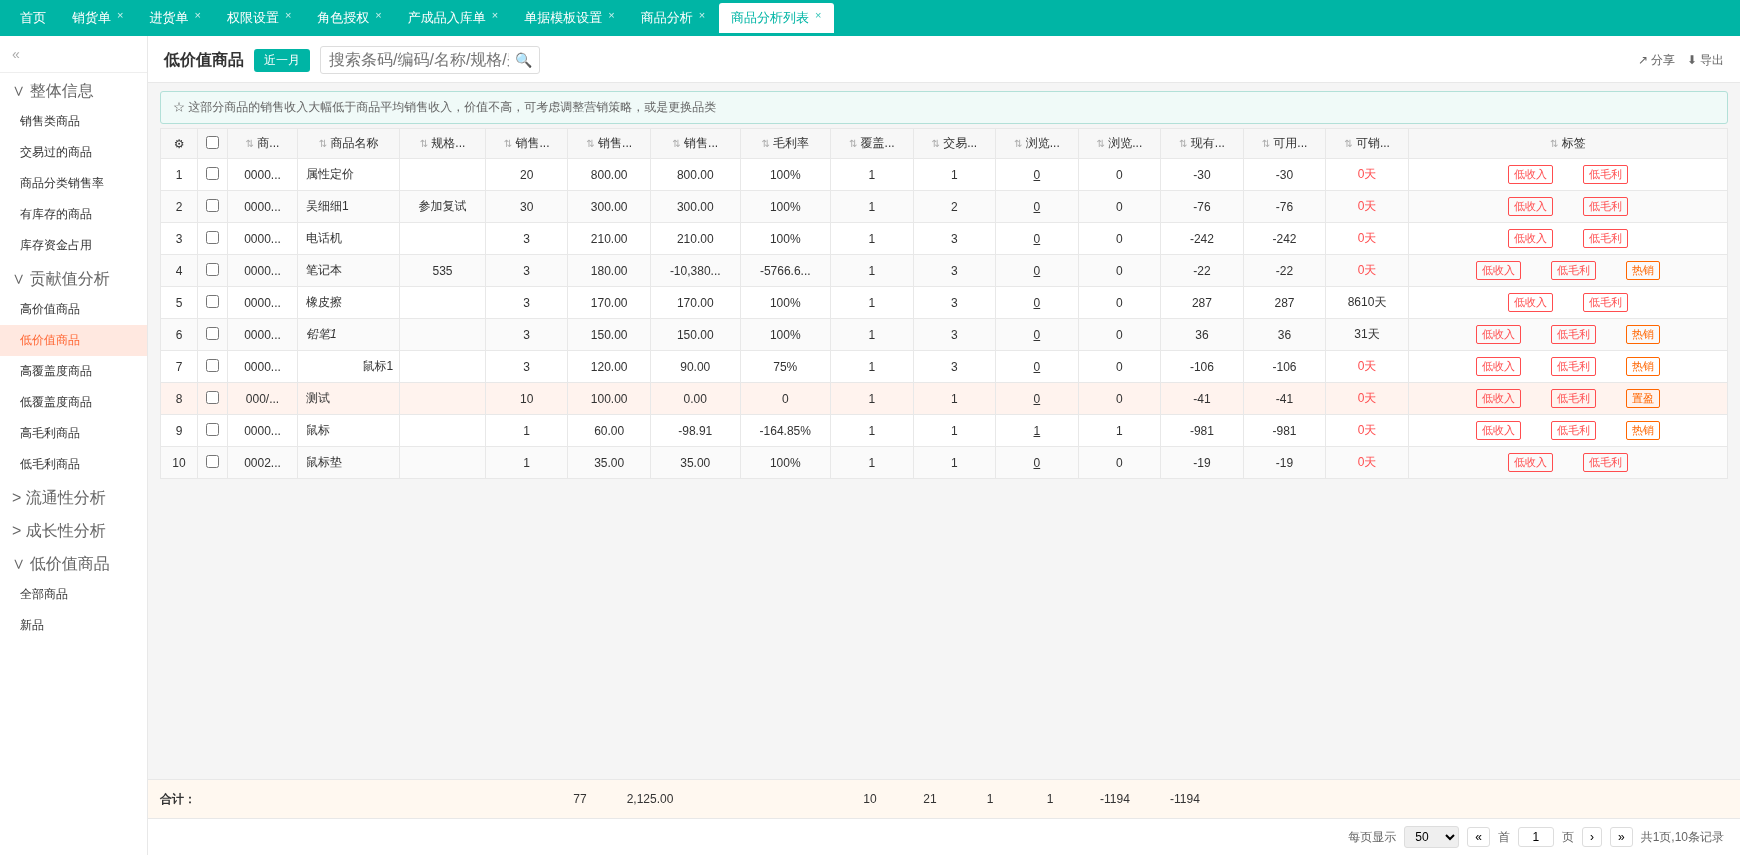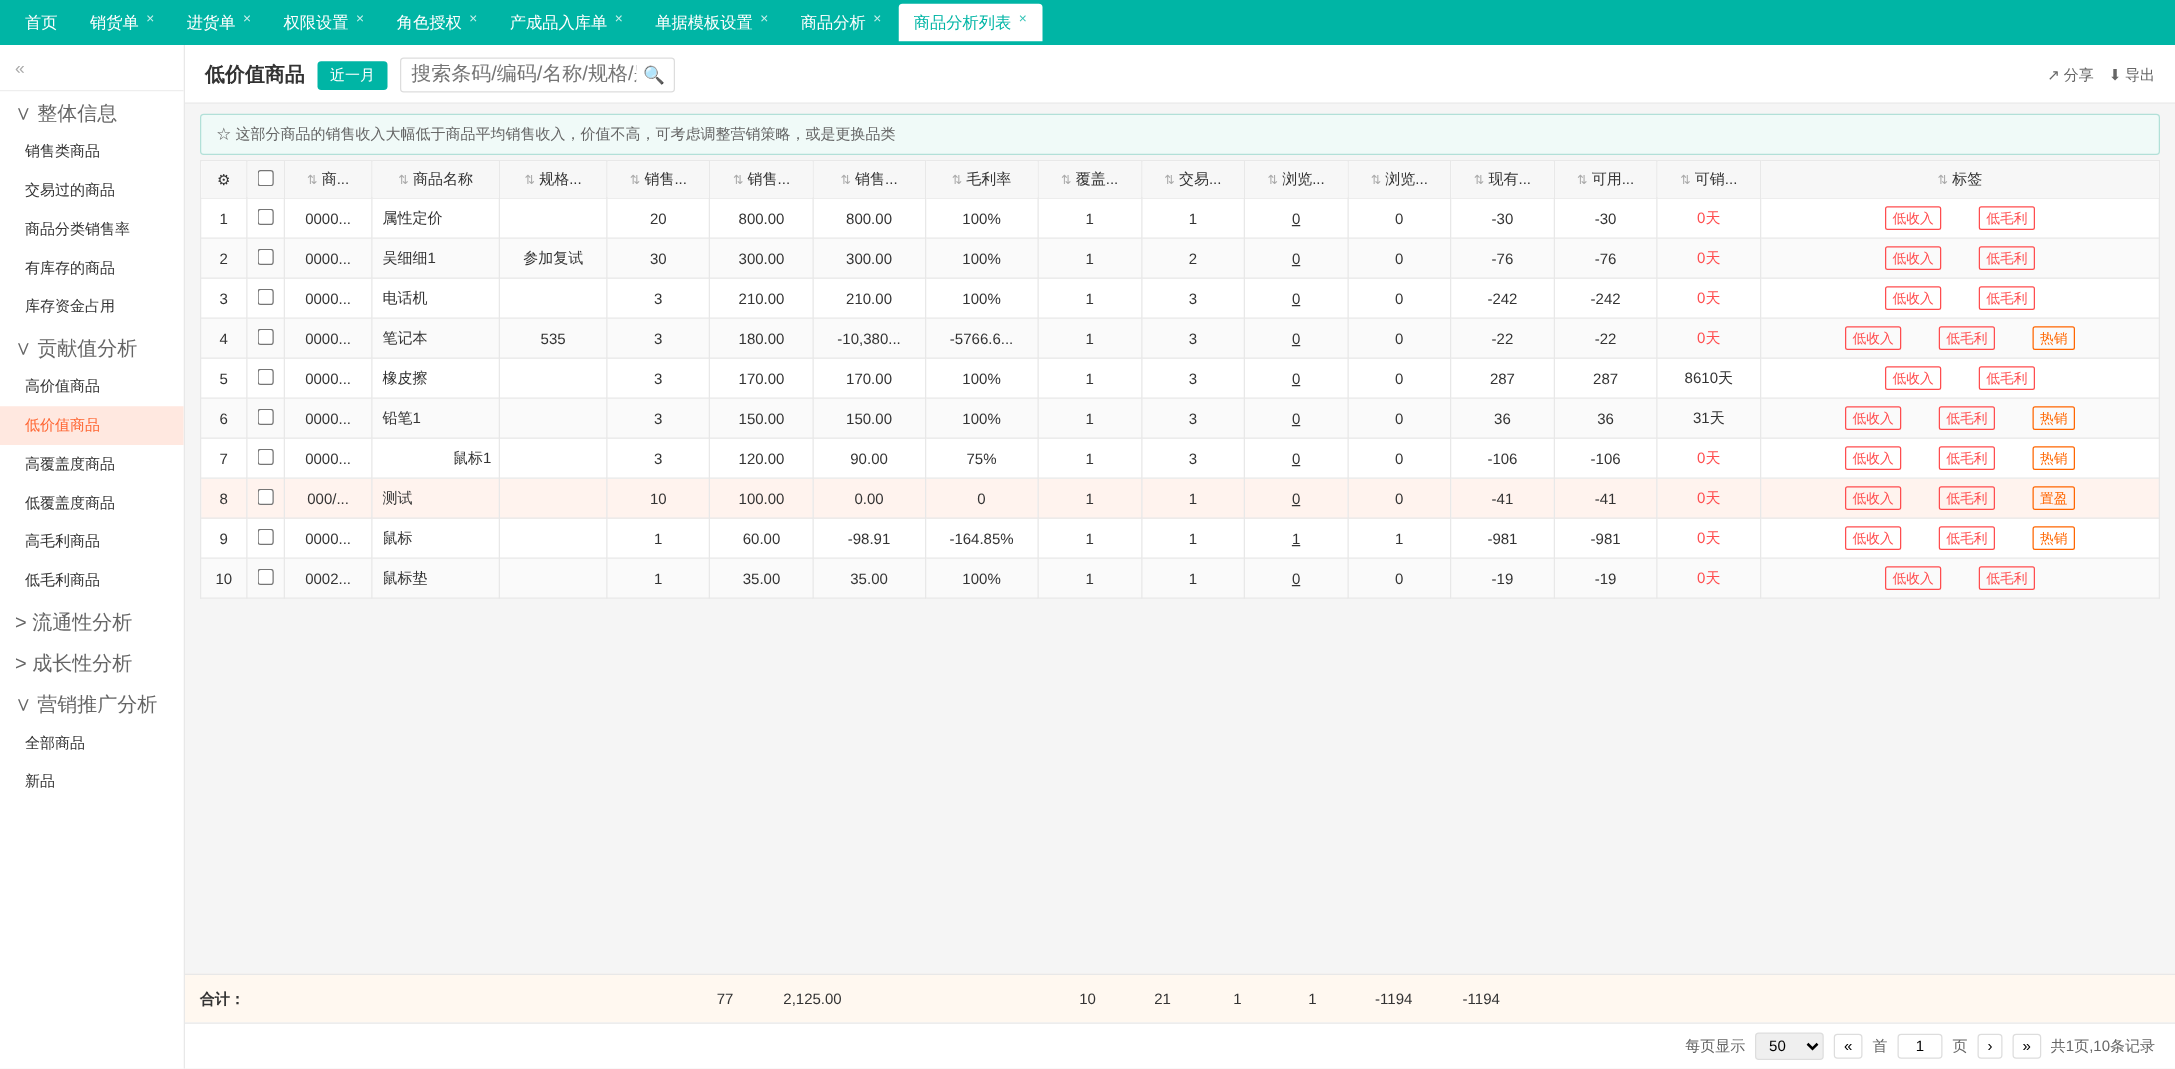--- a/index.html
+++ b/index.html
@@ -311,21 +311,21 @@
     <div class="sidebar-item active">低价值商品</div>
     <div class="sidebar-item">高覆盖度商品</div>
     <div class="sidebar-item">低覆盖度商品</div>
     <div class="sidebar-item">高毛利商品</div>
     <div class="sidebar-item">低毛利商品</div>
 
     <div class="sidebar-group-header">&gt; 流通性分析</div>
 
     <div class="sidebar-group-header">&gt; 成长性分析</div>
 
-    <div class="sidebar-group-header">∨ 营销推广分析</div>
+    <div class="sidebar-group-header">∨ 低价值商品</div>
     <div class="sidebar-item">全部商品</div>
     <div class="sidebar-item">新品</div>
   </div>
 
   <div class="main-content">
 
     <div class="page-header">
       <span class="page-title">低价值商品</span>
       <button class="date-btn">近一月</button>
       <div class="search-box">
@@ -464,21 +464,21 @@
       <td>0</td>
       <td>287</td>
       <td>287</td>
       <td style="color:#333">8610天</td>
       <td><span class="tag tag-red">低收入</span><span class="tag tag-red">低毛利</span></td>
     </tr>
             <tr>
       <td>6</td>
       <td><input type="checkbox" style=""></td>
       <td>0000...</td>
-      <td style="text-align:left; padding-left:8px;">铅笔1</td>
+      <td style="text-align:left; padding-left:8px;font-style:italic;">铅笔1</td>
       <td></td>
       <td>3</td>
       <td>150.00</td>
       <td>150.00</td>
       <td>100%</td>
       <td>1</td>
       <td>3</td>
       <td><span class="link-underline">0</span></td>
       <td>0</td>
       <td>36</td>

